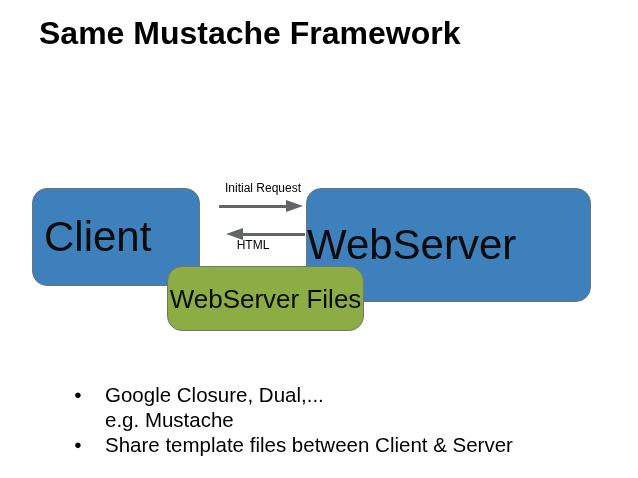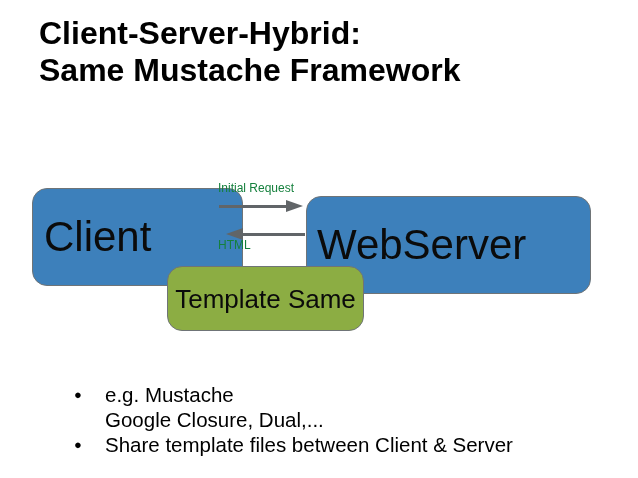--- a/index.html
+++ b/index.html
@@ -31,22 +31,22 @@
   .box {
     position: absolute;
     border: 1.5px solid #6f7477;
     border-radius: 15px;
     display: flex;
     align-items: center;
   }
   .box.blue { background: #3d80bb; z-index: 1; }
   .box.green { background: #8cad43; z-index: 3; justify-content: center; }
 
-  .client-box   { left: 32px;  top: 188px; width: 211px; height: 98px; padding-left: 11px; }
-  .webserver-box{ left: 306px; top: 196px; width: 285px; height: 98px; padding-left: 10px; }
+  .client-box   { left: 32px;  top: 188px; width: 168px; height: 98px; padding-left: 11px; }
+  .webserver-box{ left: 306px; top: 188px; width: 285px; height: 114px; }
   .template-box { left: 167px; top: 266px; width: 197px; height: 65px; }
 
   .box-label-lg { font-size: 42px; color: #0b0b0b; line-height: 1; white-space: nowrap; }
   .box-label-md { font-size: 26px; color: #0b0b0b; line-height: 1; white-space: nowrap; }
 
   
   .arrow-part { position: absolute; z-index: 2; }
   .shaft { background: #616568; height: 3px; }
   .top-shaft    { left: 219px; top: 205px; width: 68px; }
   .top-head {
@@ -60,22 +60,22 @@
     left: 226px; top: 228px; width: 0; height: 0;
     border-right: 17px solid #616568;
     border-top: 6.5px solid transparent;
     border-bottom: 6.5px solid transparent;
   }
 
   .arrow-label {
     position: absolute;
     z-index: 2;
     font-size: 12px;
-    color: #15803d;
-    text-align: left;
+    color: #000000;
+    text-align: center;
     white-space: nowrap;
   }
   .request-label { left: 218px; top: 181px; width: 90px; }
   .html-label    { left: 218px; top: 238px; width: 70px; }
 
   
   .bullets {
     position: absolute;
     left: 74px;
     top: 382px;
@@ -92,36 +92,35 @@
     line-height: 25px;
   }
   .bullets .li-text { flex: 1; }
 </style>
 </head>
 <body>
 
 <div class="slide">
 
   <div class="title">
-    <div>Client-Server-Hybrid:</div>
     <div>Same Mustache Framework</div>
   </div>
 
   <div>
 
     <div class="box blue client-box">
       <span class="box-label-lg">Client</span>
     </div>
 
     <div class="box blue webserver-box">
       <span class="box-label-lg">WebServer</span>
     </div>
 
     <div class="box green template-box">
-      <span class="box-label-md">Template Same</span>
+      <span class="box-label-md">WebServer Files</span>
     </div>
 
     <div class="arrow-label request-label">Initial Request</div>
 
     <div>
       <div class="arrow-part shaft top-shaft"></div>
       <div class="arrow-part top-head"></div>
     </div>
 
     <div>
@@ -130,22 +129,22 @@
     </div>
 
     <div class="arrow-label html-label">HTML</div>
 
   </div>
 
   <ul class="bullets">
     <li>
       <span class="marker">●</span>
       <span class="li-text">
+        <div>Google Closure, Dual,...</div>
         <div>e.g. Mustache</div>
-        <div>Google Closure, Dual,...</div>
       </span>
     </li>
     <li>
       <span class="marker">●</span>
       <span class="li-text">
         <div>Share template files between Client &amp; Server</div>
       </span>
     </li>
   </ul>
 

